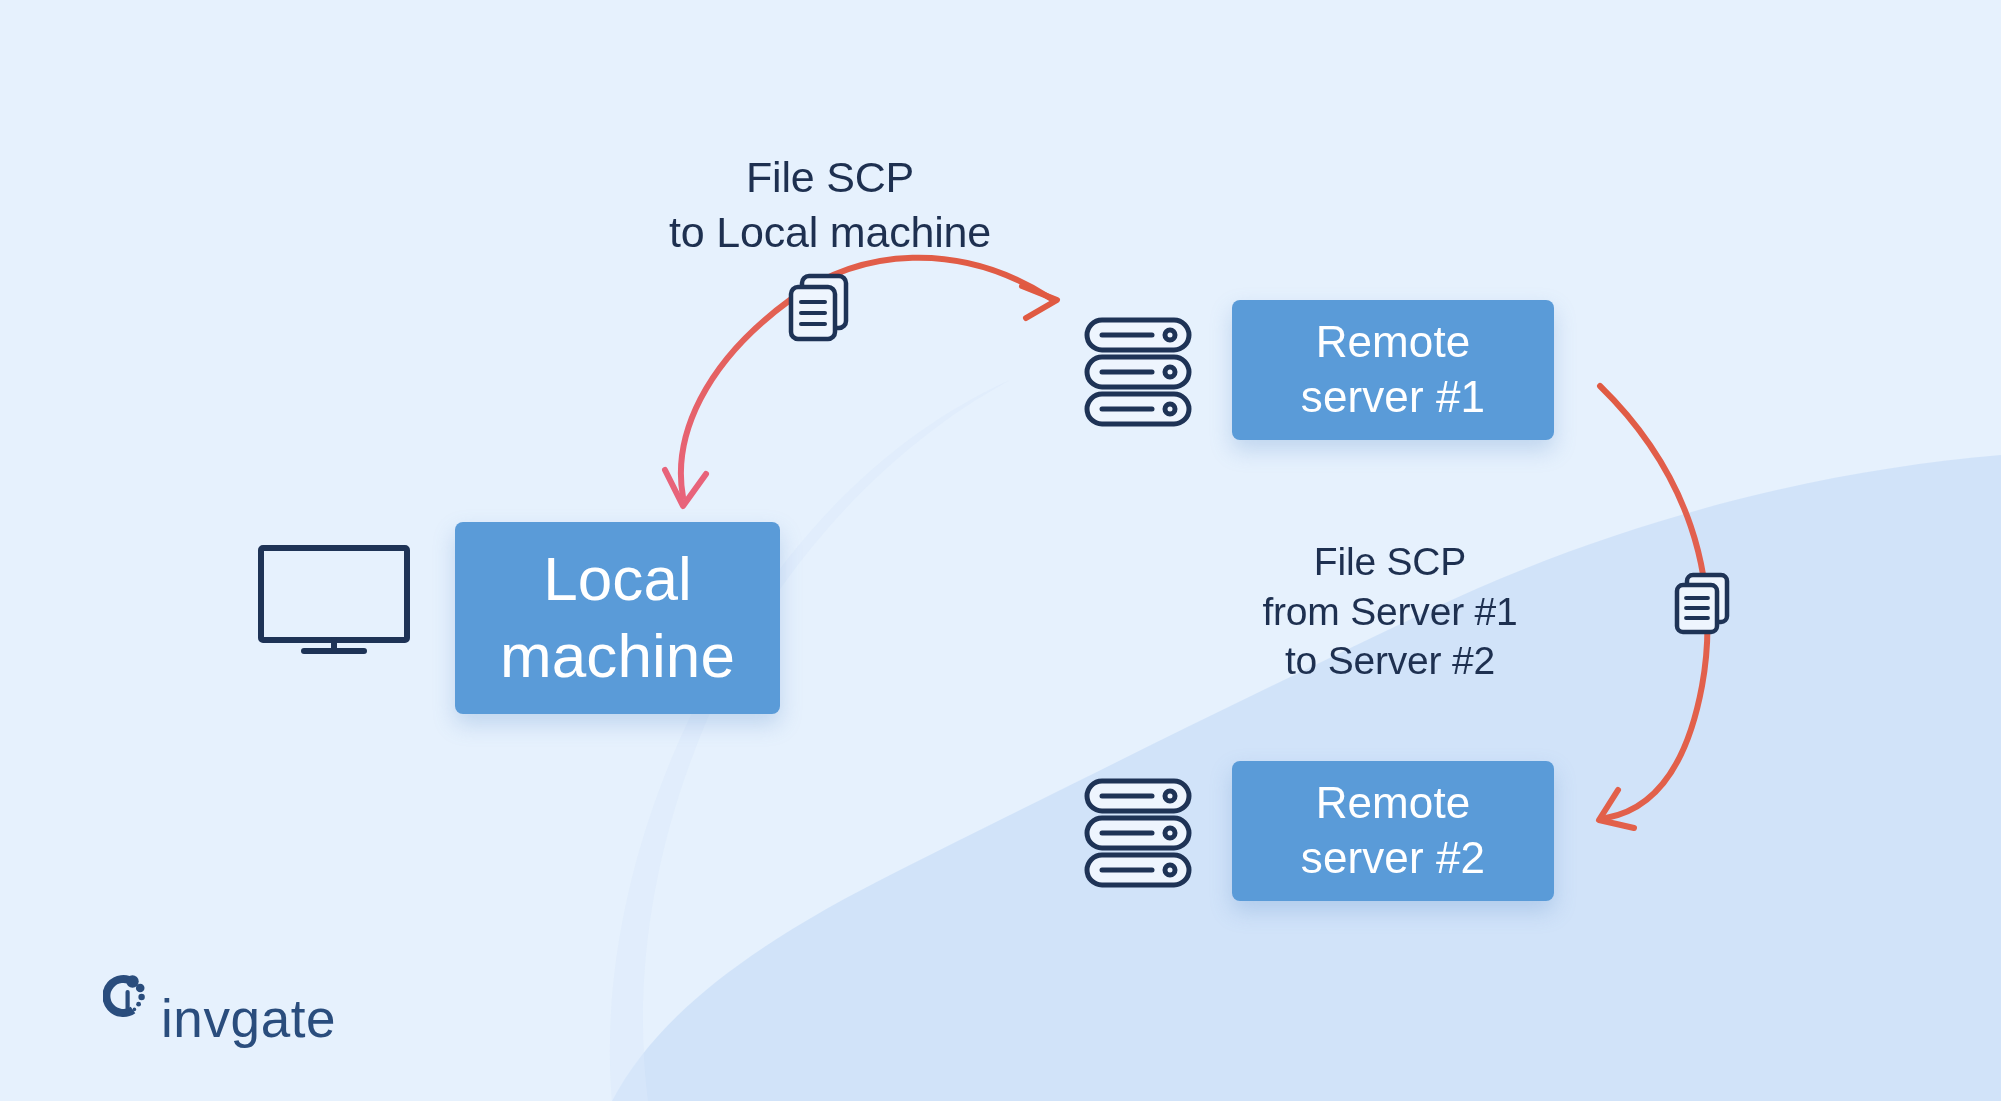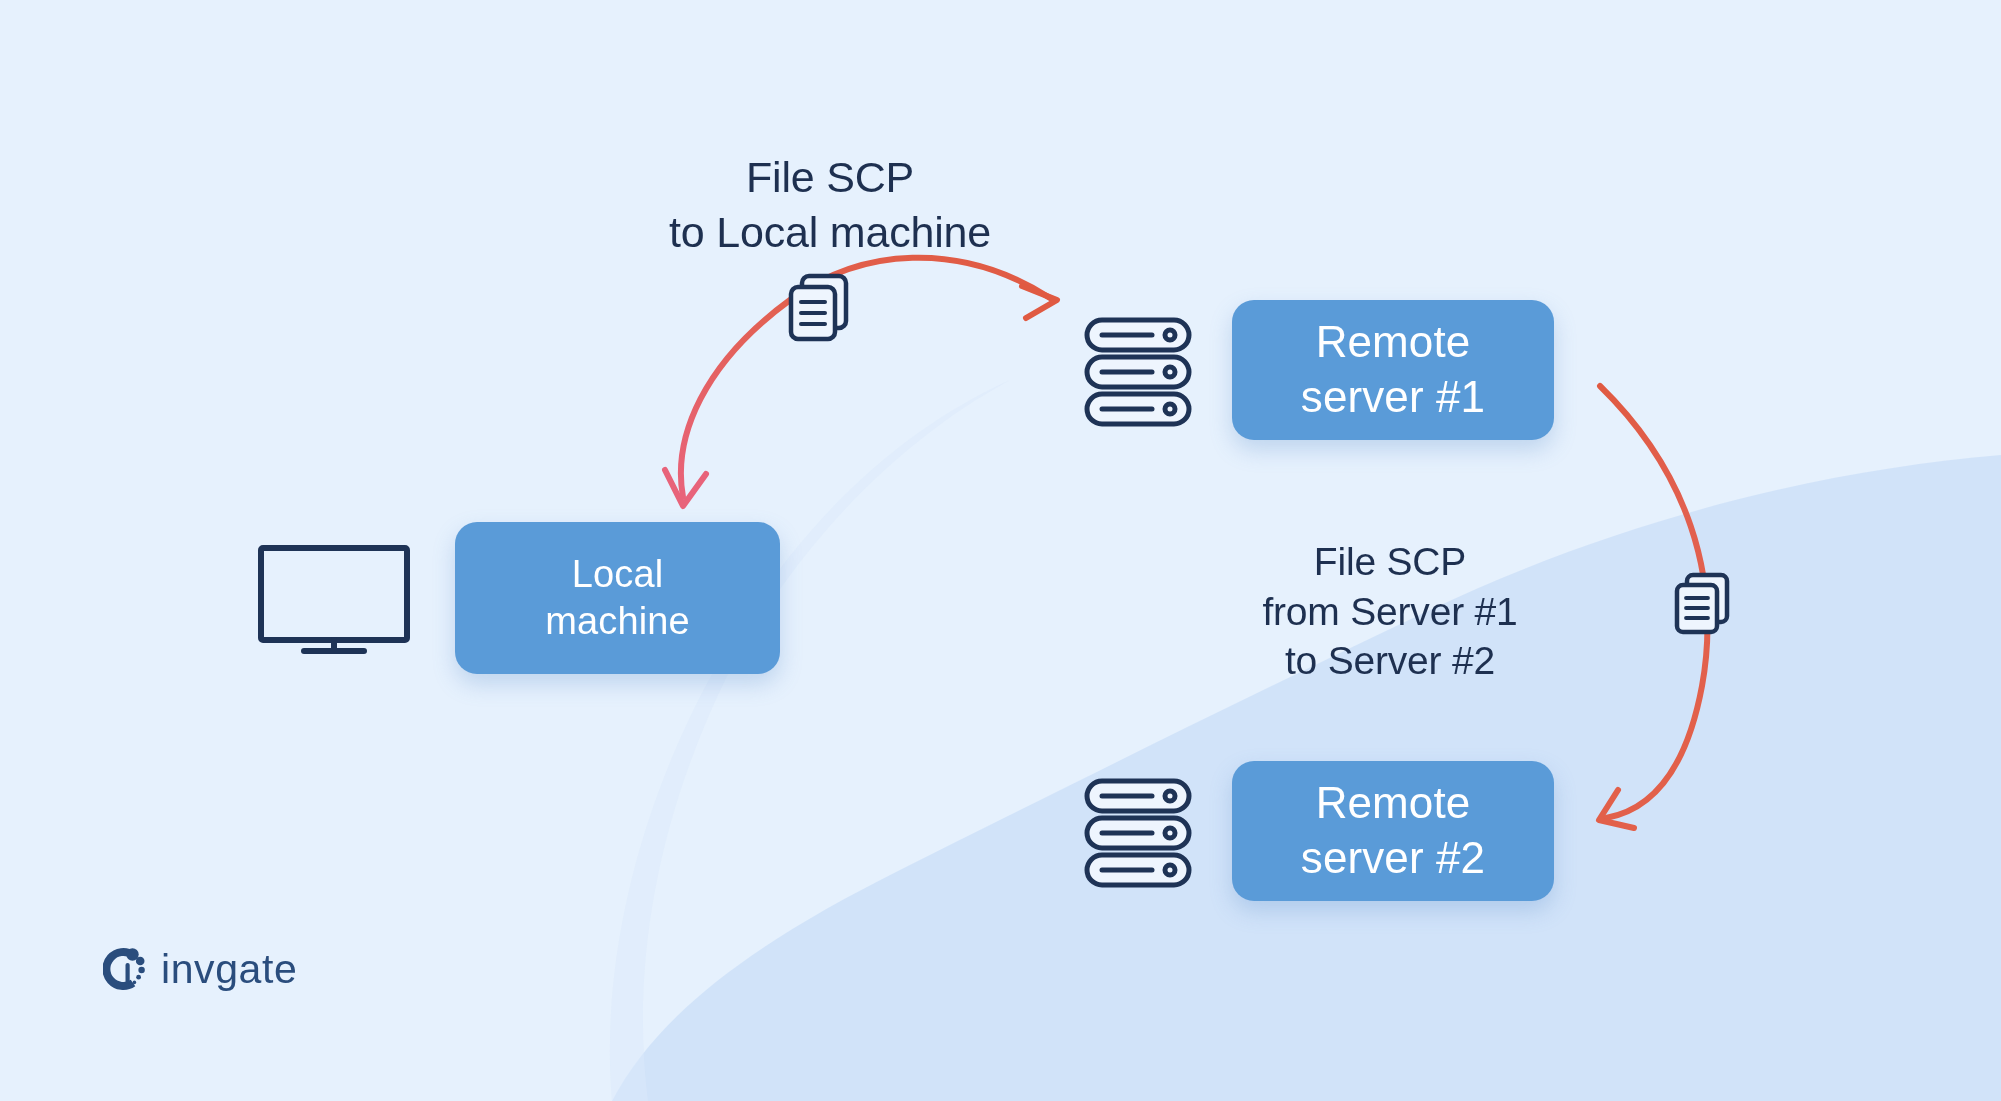--- a/index.html
+++ b/index.html
@@ -27,36 +27,36 @@
     inset: 0;
     width: 2001px;
     height: 1101px;
     pointer-events: none;
   }
 
   
   .node-box {
     position: absolute;
     background: #5a9bd8;
-    border-radius: 22px;
+    border-radius: 8px;
     box-shadow: 0 10px 22px rgba(90, 140, 200, 0.28);
     display: flex;
     align-items: center;
     justify-content: center;
     text-align: center;
     color: #ffffff;
     font-weight: 400;
     line-height: 1.24;
     letter-spacing: 0.1px;
     white-space: pre-line;
   }
   #node-local-machine {
     left: 455px; top: 522px;
-    width: 325px; height: 152px;
-    font-size: 38px;
+    width: 325px; height: 192px;
+    font-size: 62px;
   }
   #node-remote-server-1 {
     left: 1232px; top: 300px;
     width: 322px; height: 140px;
     font-size: 44px;
   }
   #node-remote-server-2 {
     left: 1232px; top: 761px;
     width: 322px; height: 140px;
     font-size: 44px;
@@ -95,24 +95,25 @@
   #brand-logo {
     position: absolute;
     left: 103px; top: 946px;
     display: flex;
     align-items: center;
     gap: 14px;
   }
   #brand-logo-mark { width: 44px; height: 46px; display: block; }
   #brand-logo-text {
     color: #2a4d7d;
-    font-size: 41px;
+    font-size: 53px;
     font-weight: 400;
     letter-spacing: 0.6px;
     line-height: 1;
+    margin-top: 46px;
   }
 </style>
 </head>
 <body>
 
 <div id="stage">
 
   <svg id="bg-layer" viewBox="0 0 2001 1101">
     <rect x="0" y="0" width="2001" height="1101" fill="#e6f1fd"></rect>
     <path d="M 2001 455

